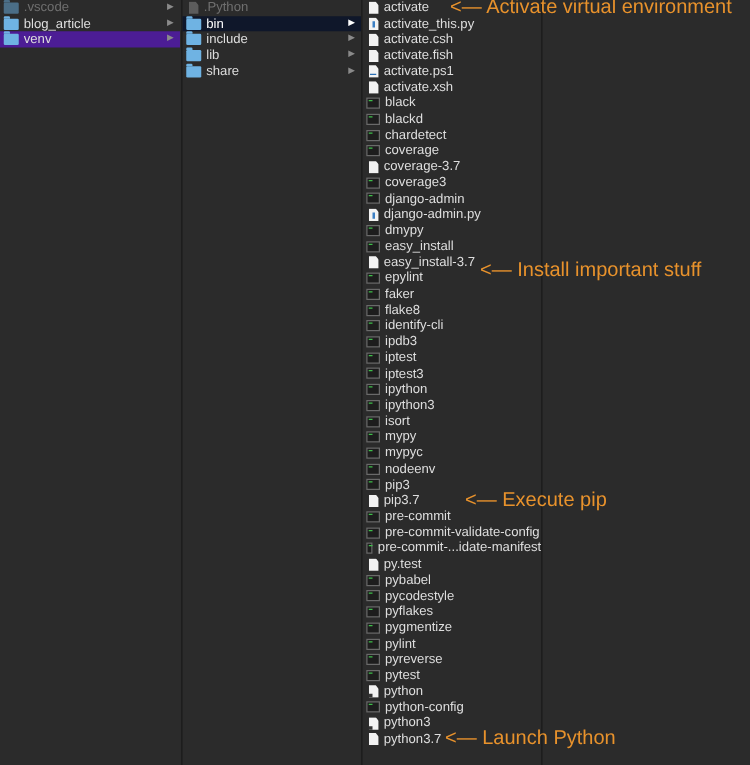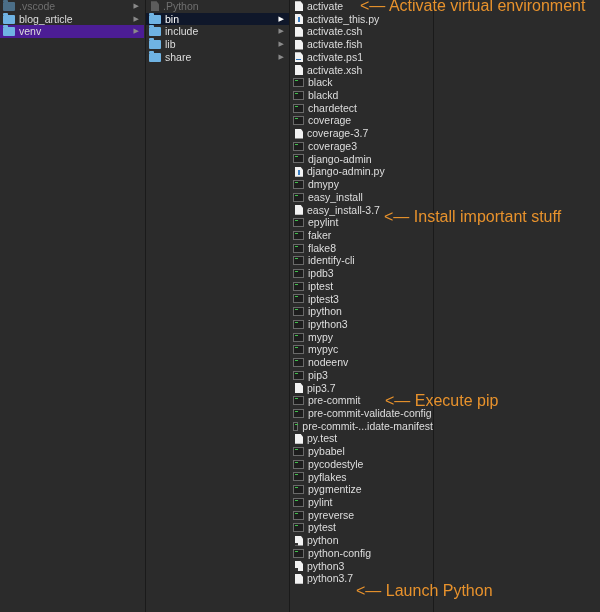--- a/index.html
+++ b/index.html
@@ -176,20 +176,24 @@
     <div class="row">
       <span class="exec"></span>
       <span class="name">ipython</span>
     </div>
     <div class="row">
       <span class="exec"></span>
       <span class="name">ipython3</span>
     </div>
     <div class="row">
       <span class="exec"></span>
+      <span class="name">isort</span>
+    </div>
+    <div class="row">
+      <span class="exec"></span>
       <span class="name">mypy</span>
     </div>
     <div class="row">
       <span class="exec"></span>
       <span class="name">mypyc</span>
     </div>
     <div class="row">
       <span class="exec"></span>
       <span class="name">nodeenv</span>
     </div>
@@ -259,15 +263,15 @@
     </div>
     <div class="row">
       <span class="file"></span>
       <span class="name">python3.7</span>
     </div>
   </div>
 <div class="col c4"></div>
 <div id="ann-layer">
     <div class="ann" style="left: 360px; top: -2.64px;">&lt;— Activate virtual environment</div>
     <div class="ann" style="left: 384px; top: 188.16px; margin-top: 20px;">&lt;— Install important stuff</div>
-    <div class="ann" style="left: 385px; top: 391.68px; text-align: right;">&lt;— Execute pip</div>
+    <div class="ann" style="left: 372px; top: 391.68px; text-align: right;">&lt;— Execute pip</div>
     <div class="ann" style="left: 356px; top: 582.48px;">&lt;— Launch Python</div>
   </div>
 
 </body></html>

